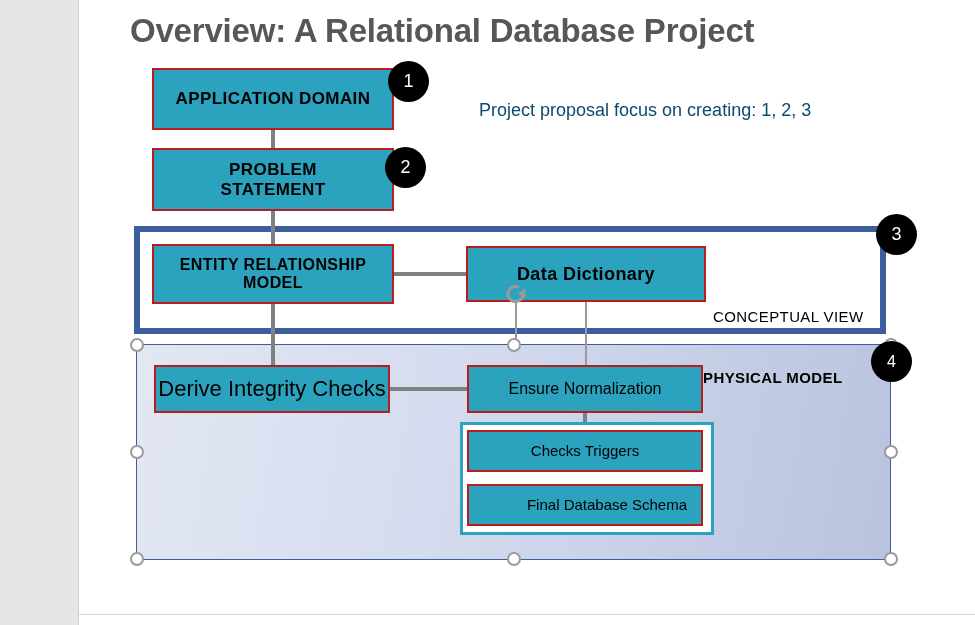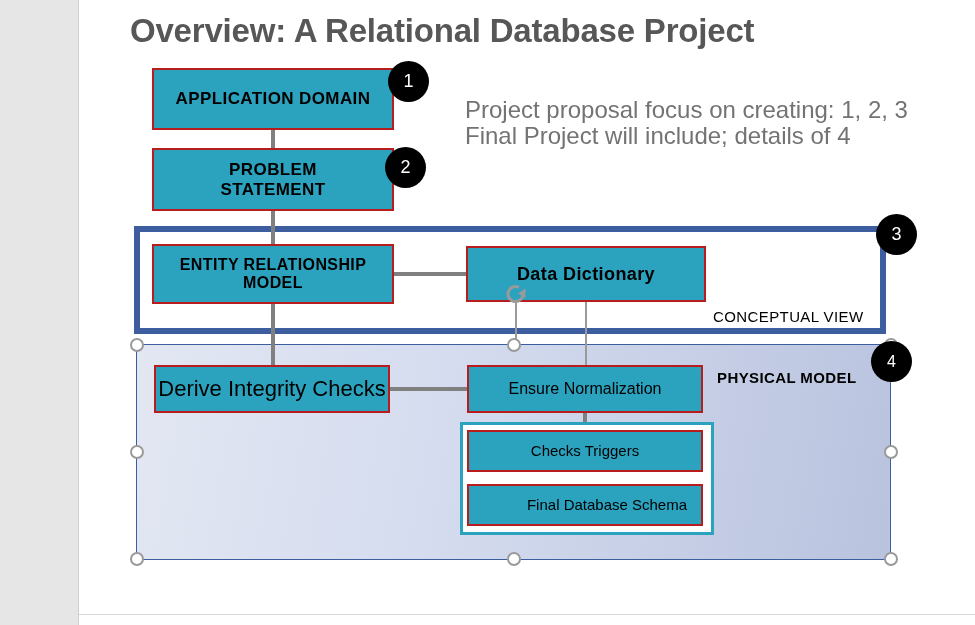--- a/index.html
+++ b/index.html
@@ -50,24 +50,24 @@
     font-size: 33px;
     font-weight: bold;
     color: #575757;
     letter-spacing: -0.2px;
     white-space: nowrap;
   }
 
   
   .note {
     position: absolute;
-    left: 386px;
+    left: 400px;
     top: 97px;
-    font-size: 24px;
-    color: #737373;
+    font-size: 18px;
+    color: #0c4a6e;
     line-height: 26px;
     white-space: nowrap;
   }
 
   
   .box {
     position: absolute;
     background: #2ba3bf;
     border: 2px solid #b91c1c;
     box-sizing: border-box;
@@ -137,21 +137,21 @@
     top: 344px;
     width: 755px;
     height: 216px;
     background: linear-gradient(100deg, #e2e7f2 0%, #d5dcef 40%, #b9c3de 100%);
     border: 1px solid #3c5e9e;
     box-sizing: border-box;
     z-index: 2;
   }
   .physical-label {
     position: absolute;
-    left: 638px;
+    left: 624px;
     top: 369px;
     font-size: 15px;
     font-weight: bold;
     color: #000000;
     letter-spacing: 0.4px;
     z-index: 7;
     white-space: nowrap;
   }
 
   
@@ -217,21 +217,20 @@
 <div id="app">
 
   <div class="gutter"></div>
 
   <div class="slide">
 
     <div class="title">Overview: A Relational Database Project</div>
 
     <div class="note">
       <div>Project proposal focus on creating: 1, 2, 3</div>
-      <div>Final Project will include; details of 4</div>
     </div>
 
     <div class="physical-region"></div>
     <div class="physical-label">PHYSICAL MODEL</div>
 
     <div class="conceptual-frame"></div>
     <div class="conceptual-label">CONCEPTUAL VIEW</div>
 
     <div class="conn v" style="left:192px; top:130px; height:19px;"></div>
 

